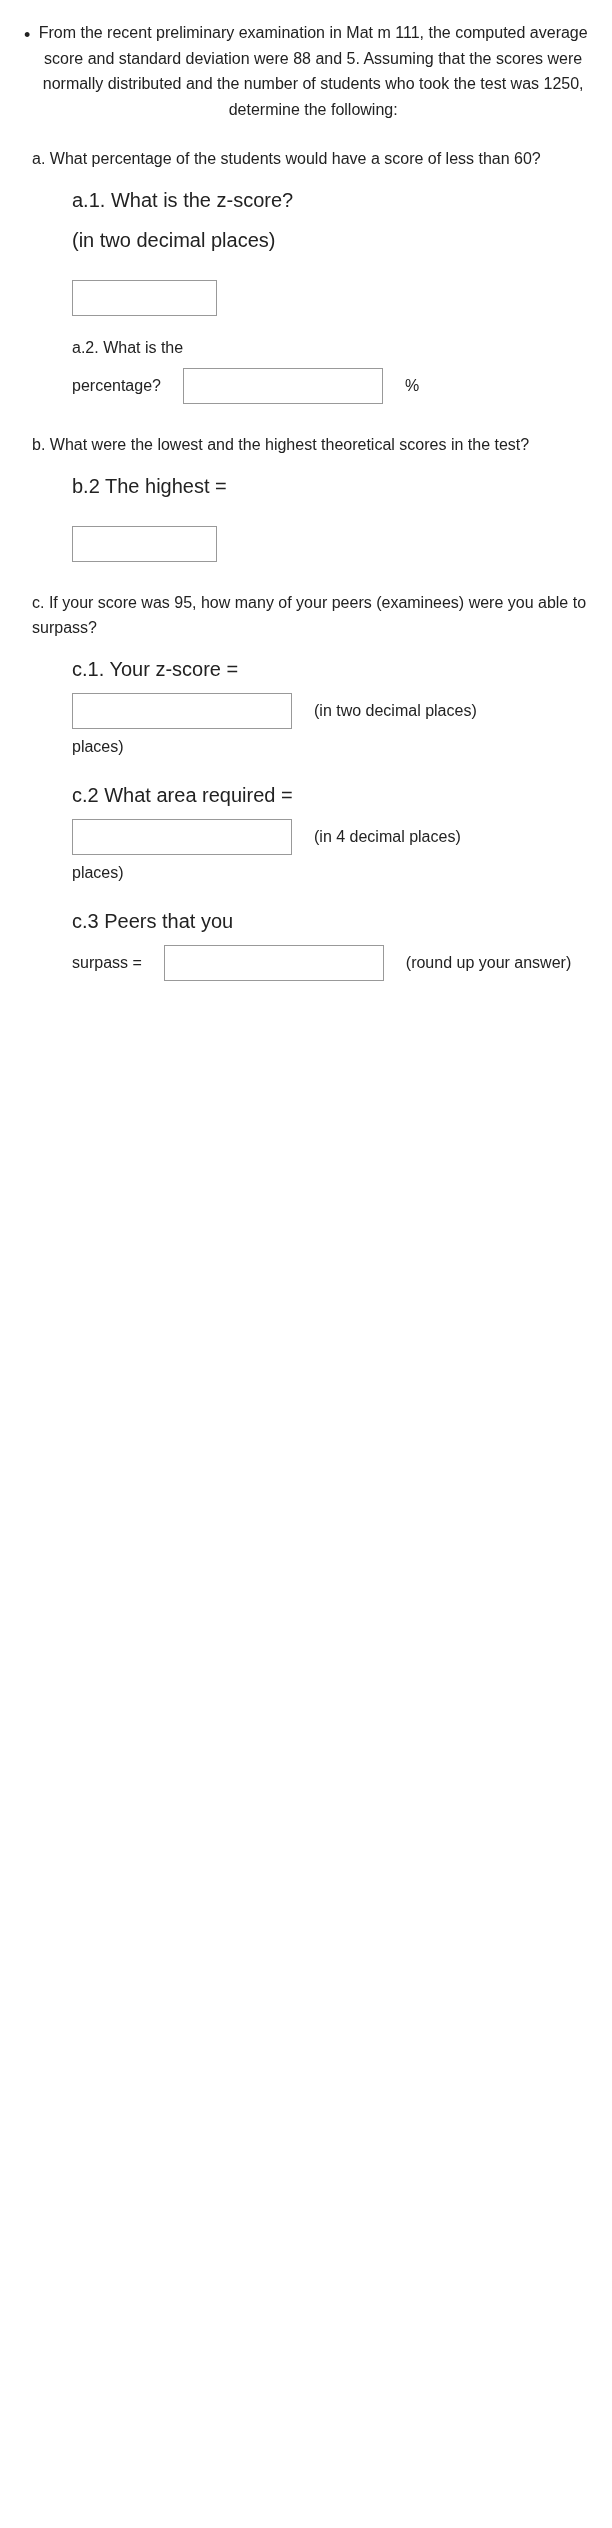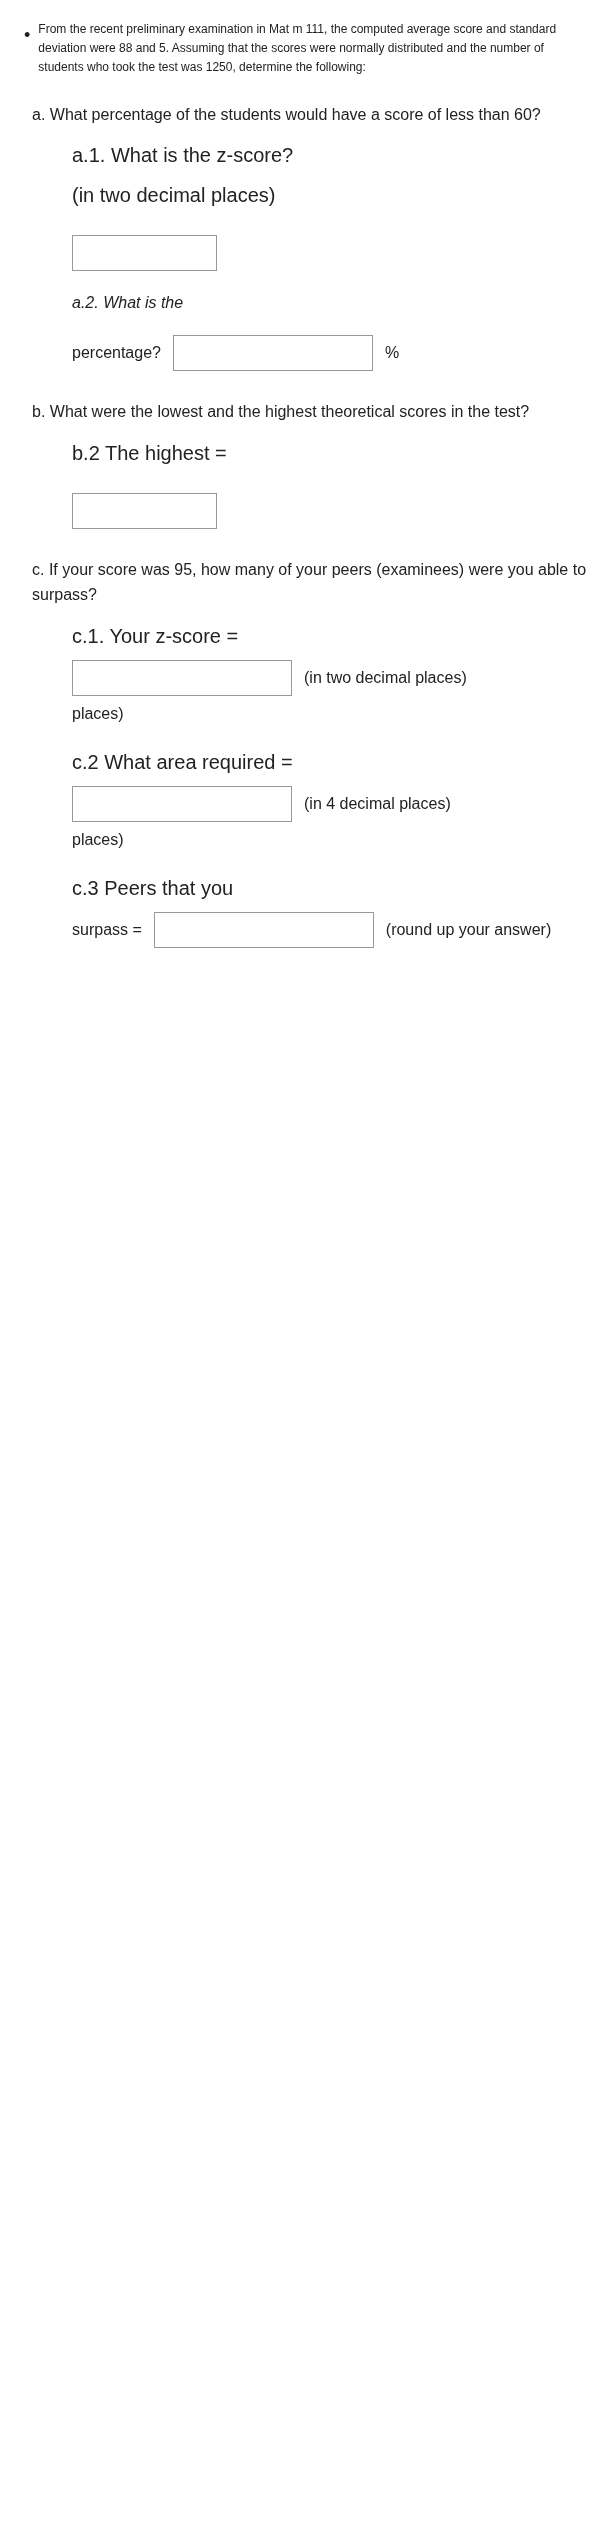--- a/index.html
+++ b/index.html
@@ -31,22 +31,23 @@
     }
 
     .bullet-dot {
       font-size: 18px;
       margin-top: 2px;
       flex-shrink: 0;
     }
 
     .bullet-text {
       flex: 1;
-      font-size: 12px;
+      font-size: 16px;
       line-height: 1.6;
+      text-align: center;
     }
 
     .question-block {
       margin-bottom: 28px;
       padding-left: 8px;
     }
 
     .question-label {
       font-size: 16px;
       line-height: 1.6;
@@ -60,21 +61,21 @@
 
     .sub-question-label {
       font-size: 20px;
       line-height: 1.6;
       margin-bottom: 8px;
     }
 
     .inline-input-row {
       display: flex;
       align-items: center;
-      gap: 12px;
+      gap: 22px;
       flex-wrap: wrap;
       margin-bottom: 6px;
     }
 
     .input-field {
       border: 1px solid #999999;
       background: #ffffff;
       height: 36px;
       padding: 4px 8px;
       font-size: 15px;
@@ -124,21 +125,21 @@
   <div class="sub-question">
     <div class="sub-question-label">
       <span>a.1.  What is the z-score?</span>
     </div>
     <div class="sub-question-label" style="padding-left: 0;">(in two decimal places)</div>
     <div class="section-divider"></div>
     <input class="input-field input-standalone" type="text" style="">
   </div>
 
   <div class="sub-question">
-    <div style="margin-bottom: 20px; font-style: italic;">
+    <div style="margin-bottom: 8px;">
       <span>a.2.  What is the</span>
     </div>
     <div class="inline-input-row">
       <span class="inline-label">percentage?</span>
       <input class="input-field input-medium" type="text" style="">
       <span class="unit-label">%</span>
     </div>
   </div>
 </div>
 

